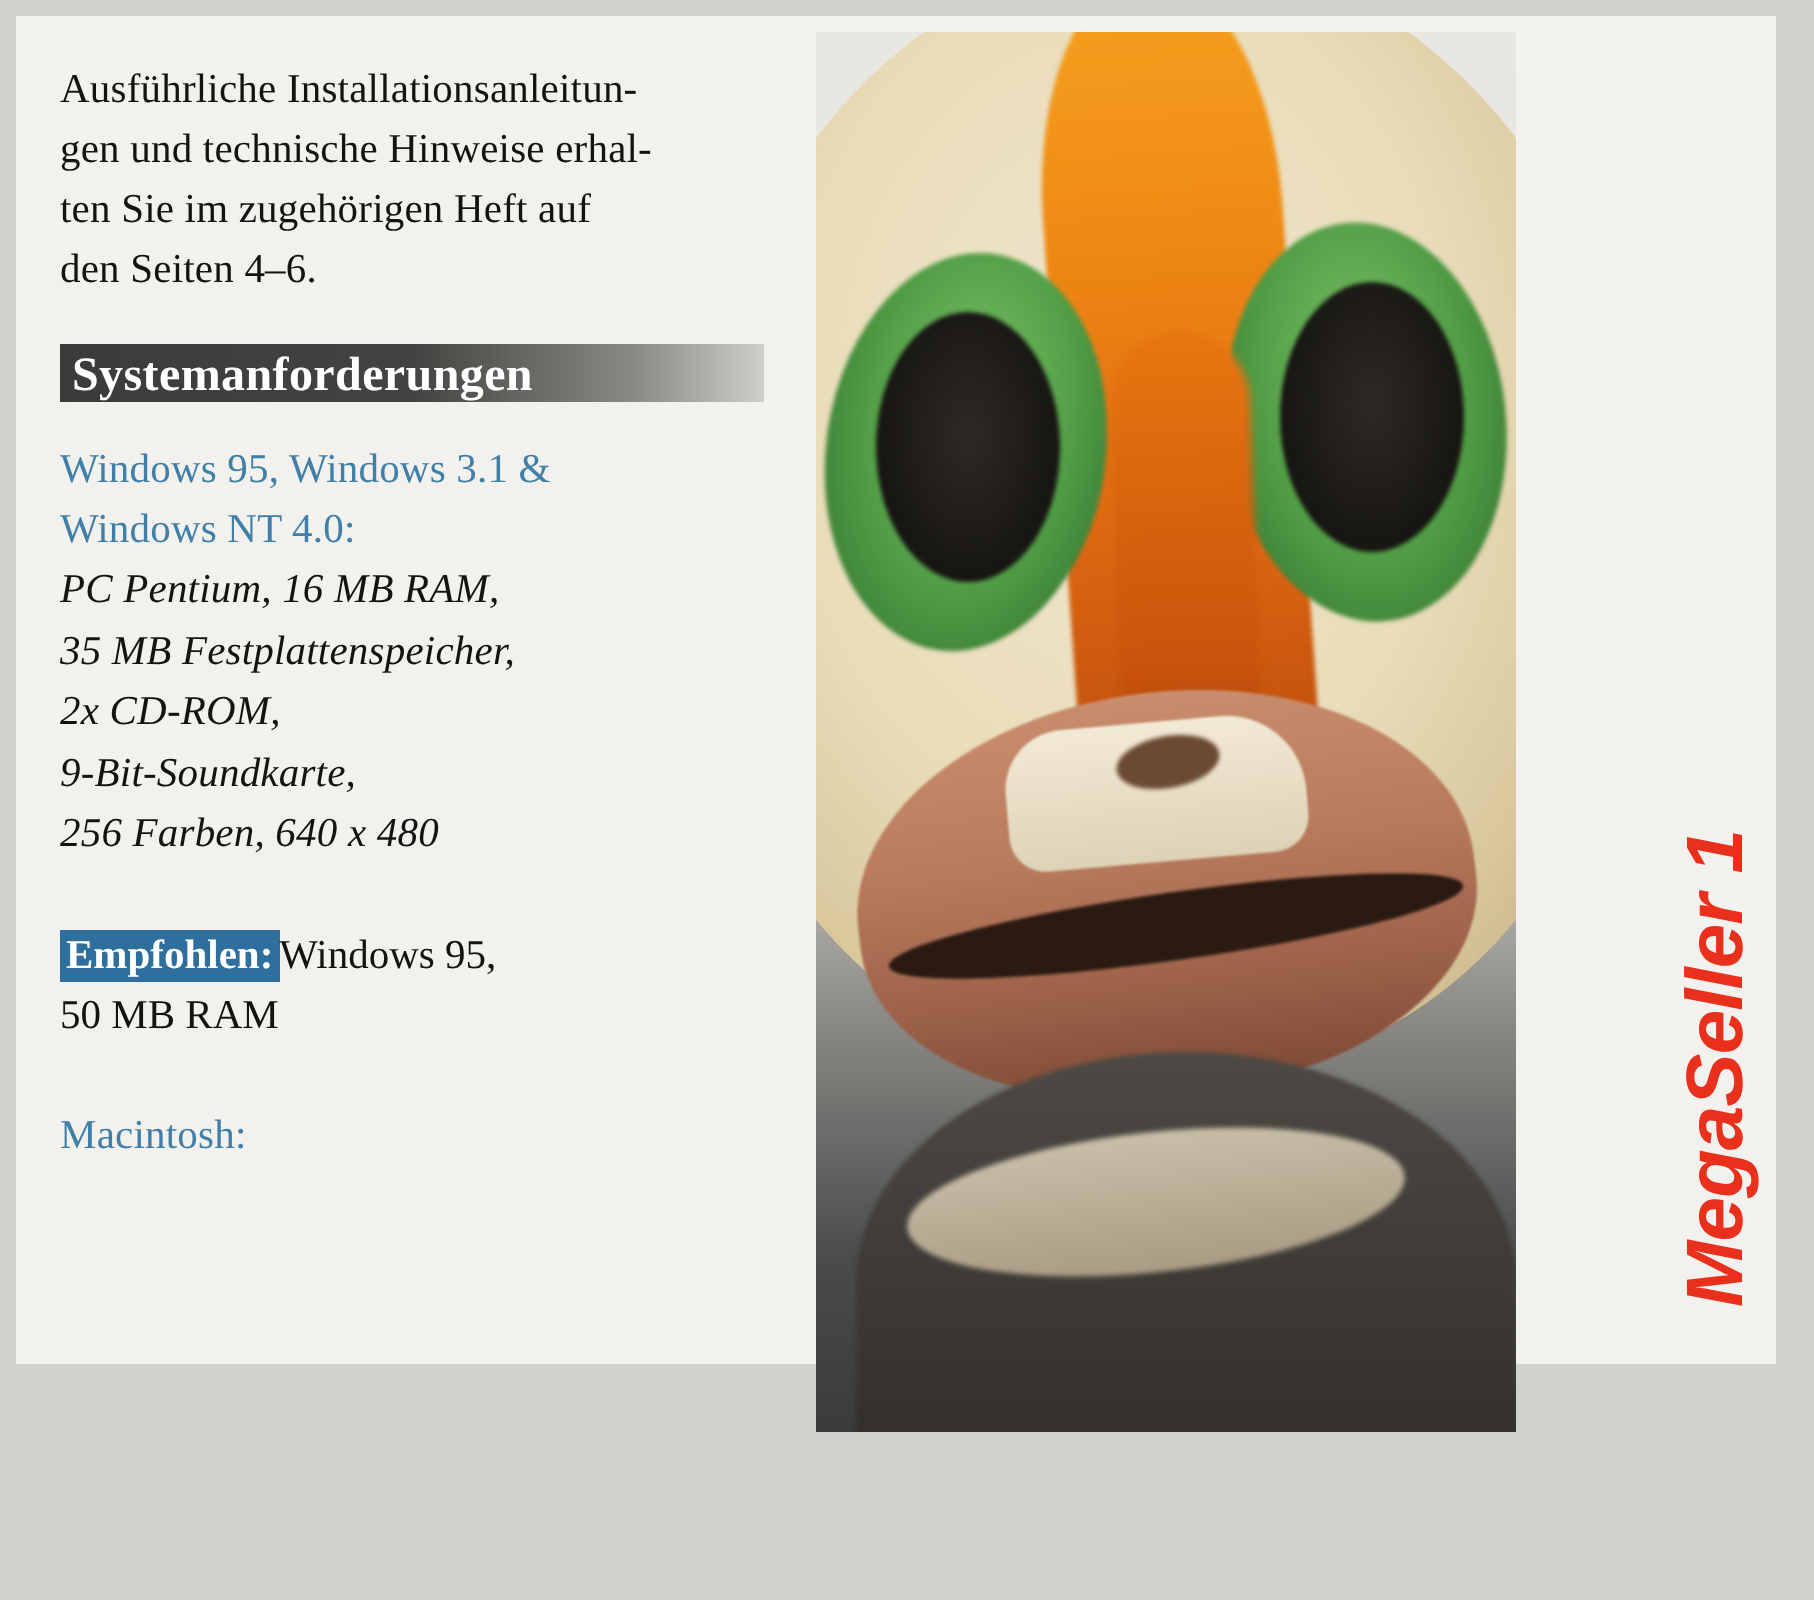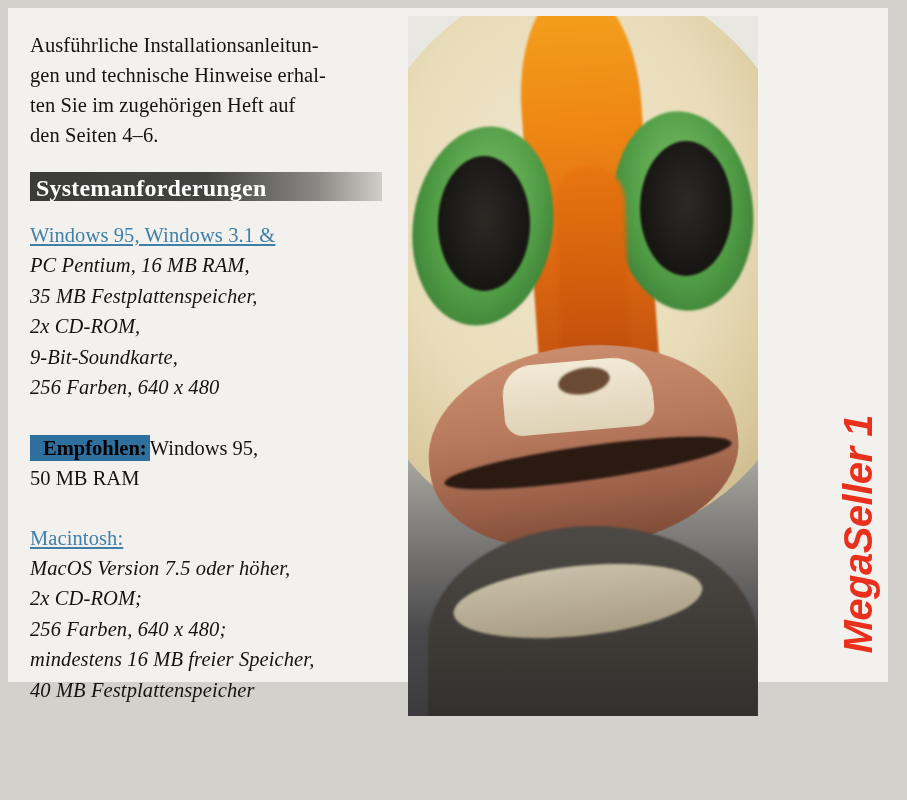--- a/index.html
+++ b/index.html
@@ -62,21 +62,21 @@
   }
 
   .blue-head {
     font-family: "Liberation Serif", serif;
     font-size: 20.5px;
     line-height: 30px;
     color: #3f7fa8;
     margin: 0;
     letter-spacing: 0.1px;
   }
-  .blue-head span { display: block; white-space: pre; text-decoration: underline; }
+  .blue-head span { display: block; white-space: pre; }
 
   .spec-list {
     font-family: "Liberation Serif", serif;
     font-size: 20.5px;
     line-height: 30.5px;
     color: #15130f;
     margin: 0;
     letter-spacing: 0.1px;
     font-style: italic;
   }
@@ -86,23 +86,23 @@
   
   .empfohlen-line {
     font-family: "Liberation Serif", serif;
     font-size: 20.5px;
     line-height: 30px;
     color: #15130f;
     white-space: nowrap;
   }
   .hl {
     background: #2f6f9e;
-    color: #000000;
+    color: #ffffff;
     font-weight: bold;
-    padding: 2px 3px 2px 13px;
+    padding: 2px 3px 2px 3px;
   }
 
   
   #art {
     position: absolute;
     left: 400px;
     top: 8px;
     width: 350px;
     height: 700px;
     overflow: hidden;
@@ -252,20 +252,21 @@
         <span>ten Sie im zugehörigen Heft auf</span>
         <span>den Seiten 4–6.</span>
       </p>
 
       <div class="section-bar">
         <div class="label">Systemanforderungen</div>
       </div>
 
       <p class="blue-head">
         <span>Windows 95, Windows 3.1 &amp;</span>
+        <span>Windows NT 4.0:</span>
       </p>
 
       <p class="spec-list">
         <span>PC Pentium, 16 MB RAM,</span>
         <span>35 MB Festplattenspeicher,</span>
         <span>2x CD-ROM,</span>
         <span>9-Bit-Soundkarte,</span>
         <span>256 Farben, 640 x 480</span>
       </p>
 
@@ -275,27 +276,20 @@
         <span class="hl">Empfohlen:</span><span>Windows 95,</span>
       </div>
       <div class="empfohlen-line">50 MB RAM</div>
 
       <div class="gap-md"></div>
 
       <p class="blue-head">
         <span>Macintosh:</span>
       </p>
 
-      <p class="spec-list">
-        <span>MacOS Version 7.5 oder höher,</span>
-        <span>2x CD-ROM;</span>
-        <span>256 Farben, 640 x 480;</span>
-        <span>mindestens 16 MB freier Speicher,</span>
-        <span>40 MB Festplattenspeicher</span>
-      </p>
 
     </div>
 
     <div id="art">
       <div class="sky"></div>
       <div class="head"></div>
       <div class="ridge"></div>
       <div class="eye-l"></div>
       <div class="eye-r"></div>
       <div class="pupil-l"></div>

